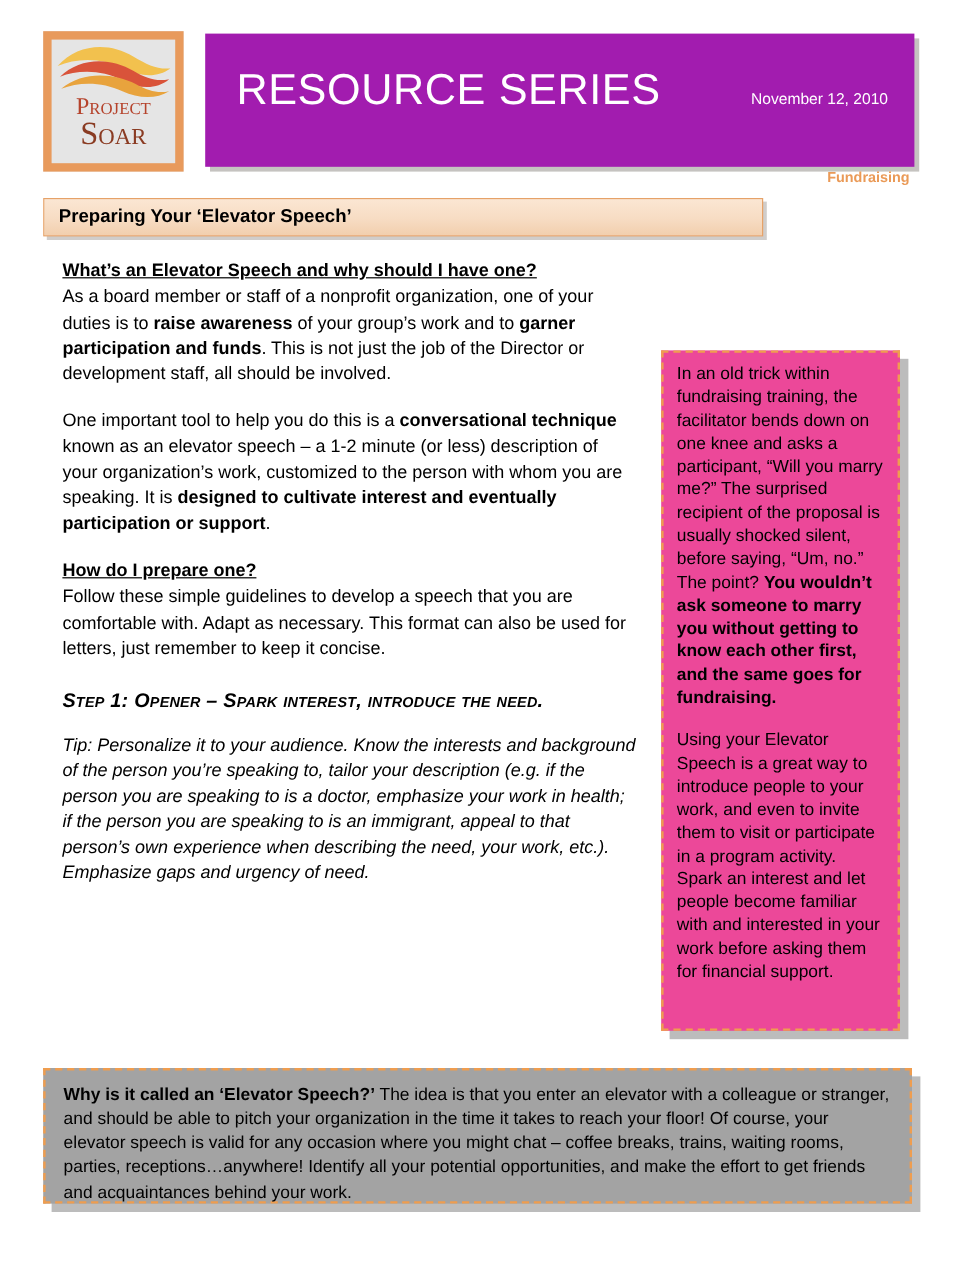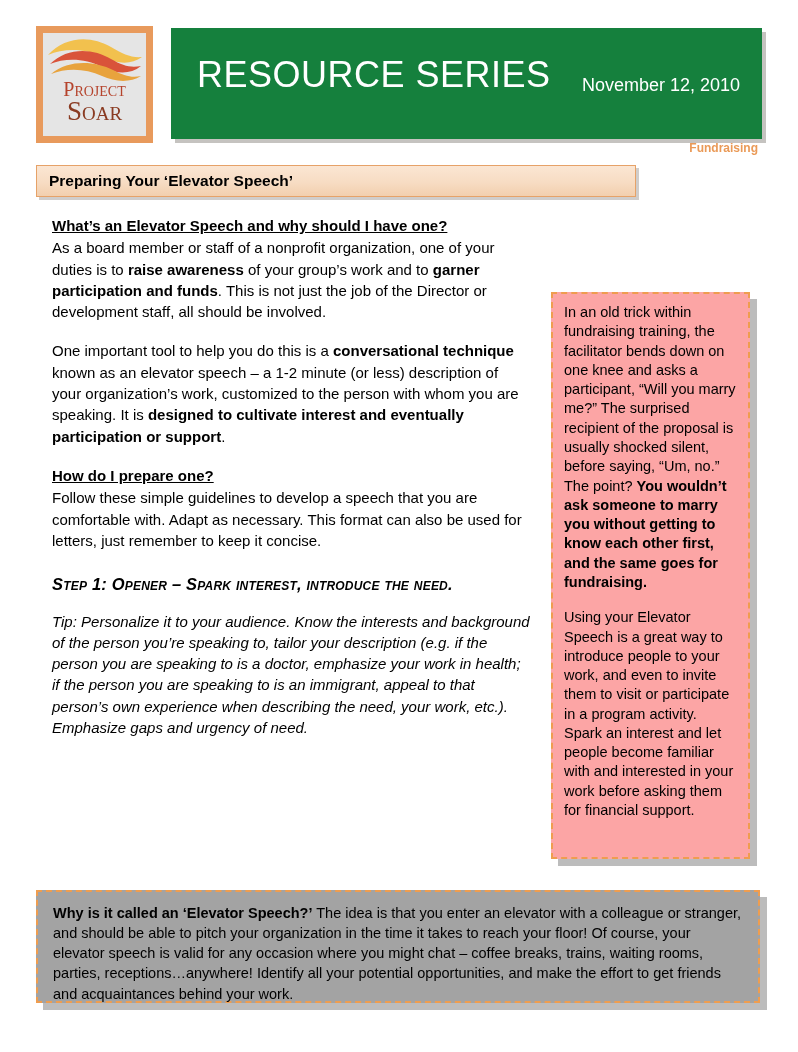--- a/index.html
+++ b/index.html
@@ -79,37 +79,37 @@
     display: block;
     margin-top: -1px;
   }
 
   .title-bar {
     position: absolute;
     left: 135px;
     top: 2px;
     width: 591px;
     height: 111px;
-    background: #15803d;
+    background: #a21caf;
     box-shadow: 4px 4px 0 0 rgba(150,145,140,0.55);
   }
   .title-bar-text {
     position: absolute;
     left: 26px;
     top: 26px;
     font-size: 36px;
     color: #ffffff;
     letter-spacing: 0.5px;
     font-weight: normal;
   }
   .header-date {
     position: absolute;
     right: 22px;
     top: 47px;
-    font-size: 18px;
+    font-size: 13px;
     color: #ffffff;
   }
 
   .category-label {
     position: absolute;
     left: 36px;
     top: 141px;
     width: 726px;
     text-align: right;
     font-size: 12px;
@@ -193,21 +193,21 @@
   }
 
   
   .sidebar {
     position: absolute;
     left: 551px;
     top: 292px;
     width: 199px;
     height: 567px;
     border: 2px dashed #ef9d4f;
-    background: #fca5a5;
+    background: #ec4899;
     box-sizing: border-box;
     box-shadow: 7px 7px 0 0 #bcbcbc;
     padding: 9px 10px 8px 11px;
   }
   .sidebar p {
     margin: 0;
     font-size: 14.5px;
     line-height: 1.33;
   }
   .sidebar .sb-gap {

